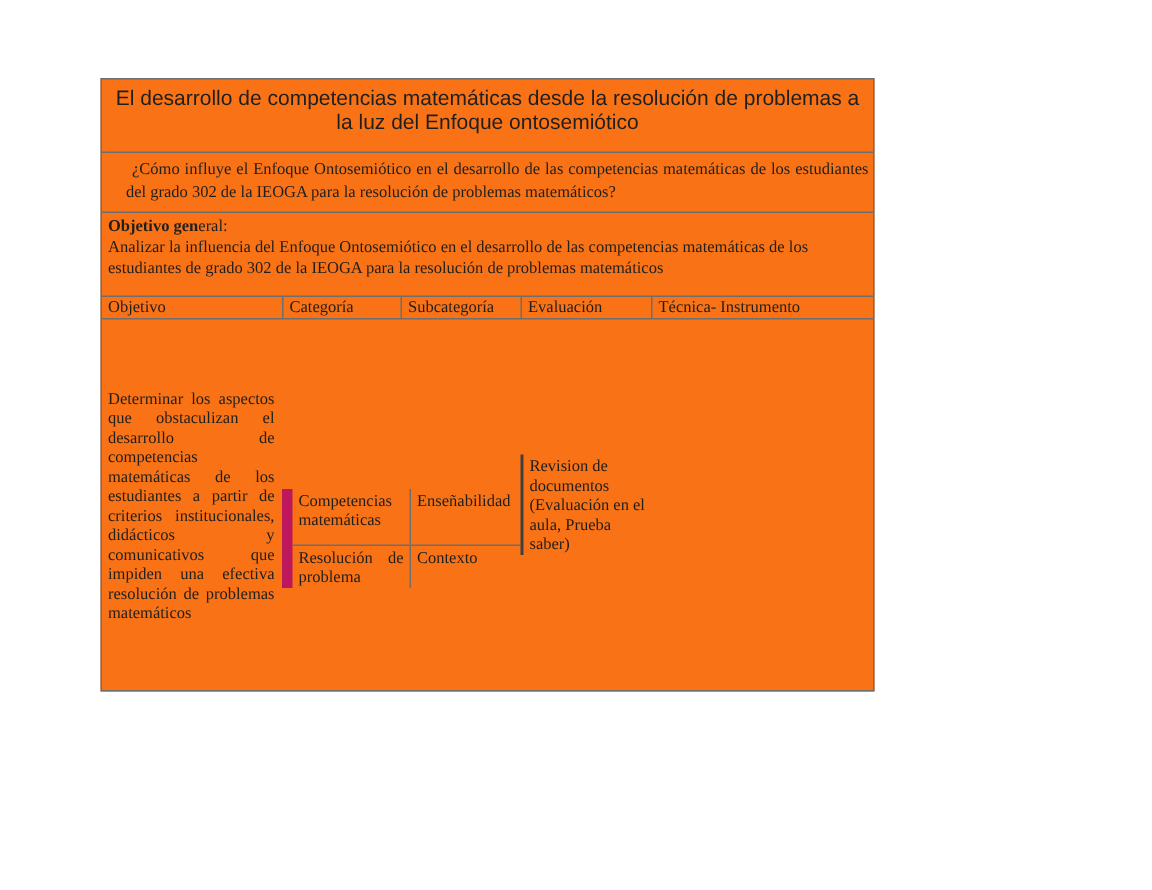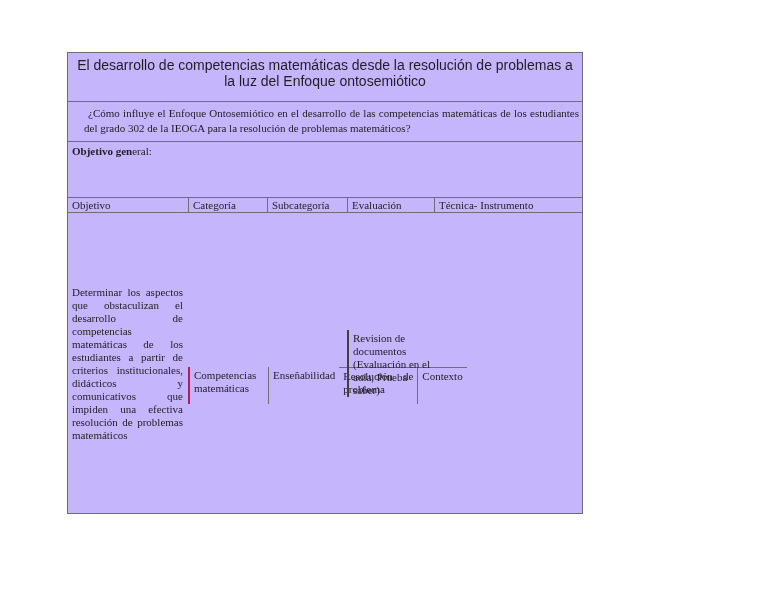--- a/index.html
+++ b/index.html
@@ -12,25 +12,25 @@
   }
   .page {
     position: relative;
     width: 768px; height: 593px;
     background: #ffffff;
     overflow: hidden;
   }
   .rtable {
     position: absolute;
     left: 67px; top: 52px;
-    width: 516px; height: 462px;
+    width: 516px; height: 409px;
     border: 1px solid #6e6e6e;
     display: flex;
     flex-direction: column;
-    background: #c4b5fd;
+    background: #f97316;
   }
   .row { width: 100%; }
   .row + .row { border-top: 1px solid #6e6e6e; font-family: Liberation Serif, serif; }
 
   .title-row {
     height: 48px;
     font-size: 14px;
     line-height: 16px;
     text-align: center;
     padding: 4px 6px 0 6px;
@@ -77,22 +77,22 @@
   .col-tecnica    { flex: 1 1 auto; }
 
   .cell-objetivo-body {
     width: 120px; flex: 0 0 120px;
     padding: 2px 5px 0 4px;
     text-align: justify;
   }
   .cat-sub-group {
     width: 159px; flex: 0 0 159px;
     display: flex;
-    flex-direction: row;
-    border-left: 2px solid #be185d;
+    flex-direction: column;
+    border-left: 7px solid #be185d;
     margin-top: 44px;
   }
   .cat-sub-row { display: flex; width: 100%; }
   .cat-sub-row.first { height: 37px; flex: 0 0 37px; }
   .cat-sub-row.second { flex: 1 1 auto; border-top: 1px solid #6e6e6e; }
   .cell-categoria {
     width: 78px; flex: 0 0 78px;
     padding: 2px 4px 0 4px;
     text-align: justify;
   }
@@ -117,20 +117,21 @@
 
 <div class="page">
   <div class="rtable">
 
     <div class="row title-row">El desarrollo de competencias matemáticas desde la resolución de problemas a la luz del Enfoque ontosemiótico</div>
 
     <div class="row question-row">¿Cómo influye el Enfoque Ontosemiótico en el desarrollo de las competencias matemáticas de los estudiantes del grado 302 de la IEOGA para la resolución de problemas matemáticos?</div>
 
     <div class="row objective-row">
       <span class="bold">Objetivo gen</span><span>eral:</span>
+      <div>Analizar la influencia del Enfoque Ontosemiótico en el desarrollo de las competencias matemáticas de los estudiantes de grado 302 de la IEOGA para la resolución de problemas matemáticos</div>
     </div>
 
     <div class="row header-row">
       <div class="hcell col-objetivo">Objetivo</div>
       <div class="hcell col-categoria">Categoría</div>
       <div class="hcell col-subcat">Subcategoría</div>
       <div class="hcell col-metodo">Evaluación</div>
       <div class="hcell col-tecnica">Técnica- Instrumento</div>
     </div>
 

